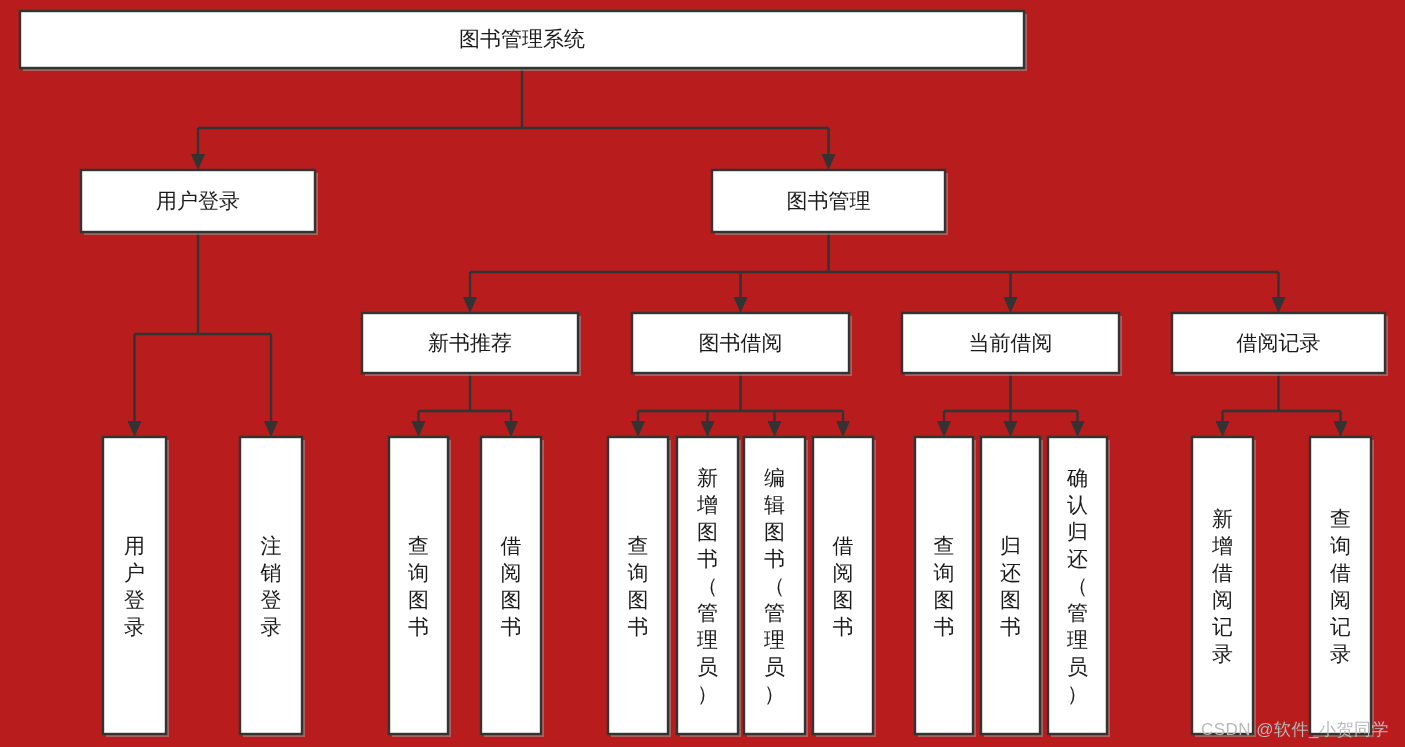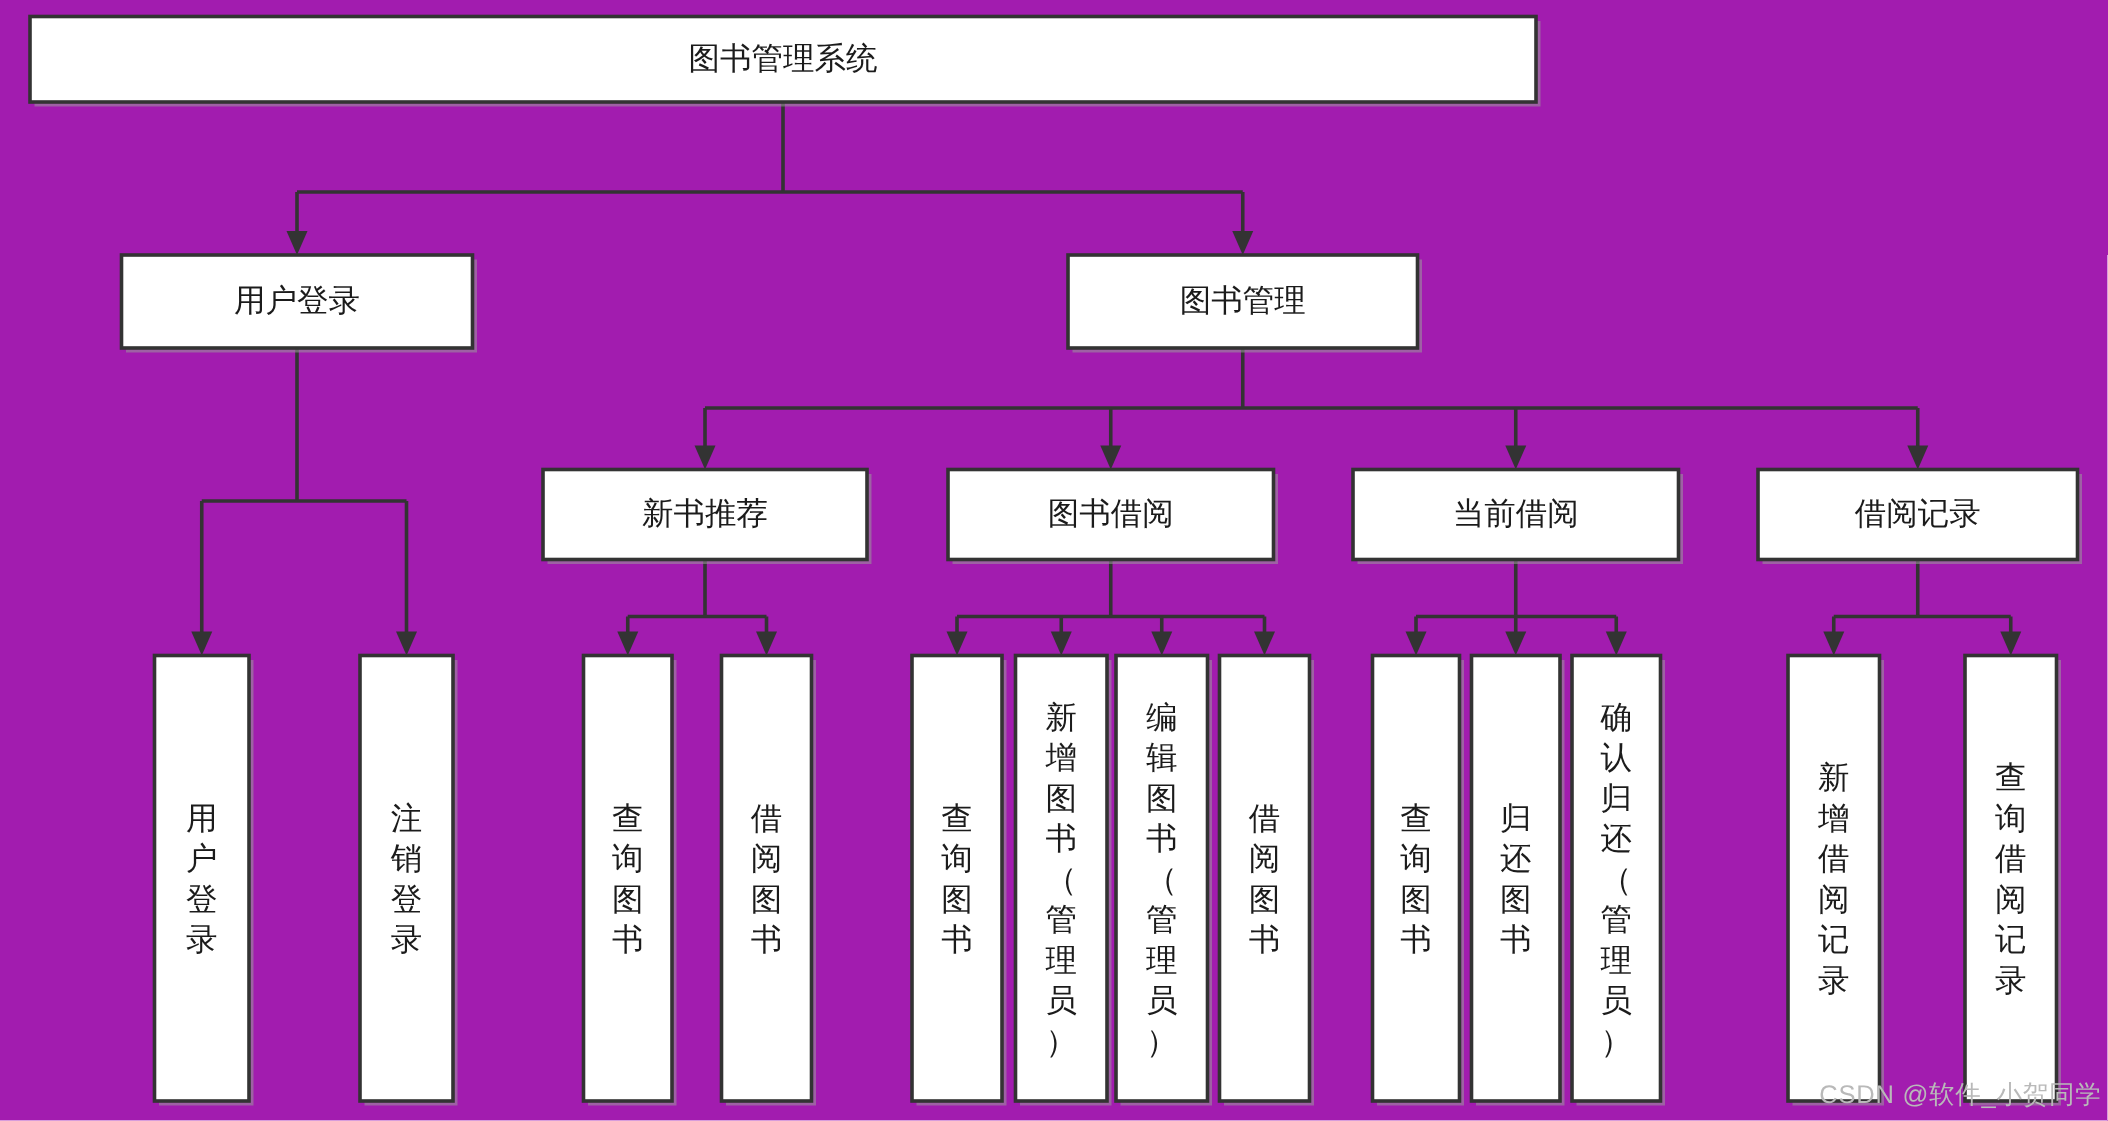--- a/index.html
+++ b/index.html
@@ -8,21 +8,21 @@
     padding: 0;
     background: #ffffff;
   }
   body {
     font-family: "Liberation Sans", "DejaVu Sans", sans-serif;
   }
   #diagram-root {
     position: relative;
     width: 1405px;
     height: 747px;
-    background: #a21caf;
+    background: #b91c1c;
     overflow: hidden;
   }
   svg.flow {
     position: absolute;
     left: 0;
     top: 0;
     width: 1405px;
     height: 747px;
     display: block;
   }
@@ -56,21 +56,21 @@
   }
   .node-label-v {
     font-family: "Liberation Sans", "DejaVu Sans", sans-serif;
     font-size: 21px;
     fill: #1b1b1b;
     text-anchor: middle;
     white-space: pre;
   }
   .watermark-text {
     position: absolute;
-    right: 4px;
+    right: 16px;
     bottom: 6px;
     font-family: "Liberation Sans", "DejaVu Sans", sans-serif;
     font-size: 17px;
     color: #b9b9b9;
     letter-spacing: 0.5px;
     user-select: none;
     pointer-events: none;
     white-space: nowrap;
     margin-top: 19px;
   }

